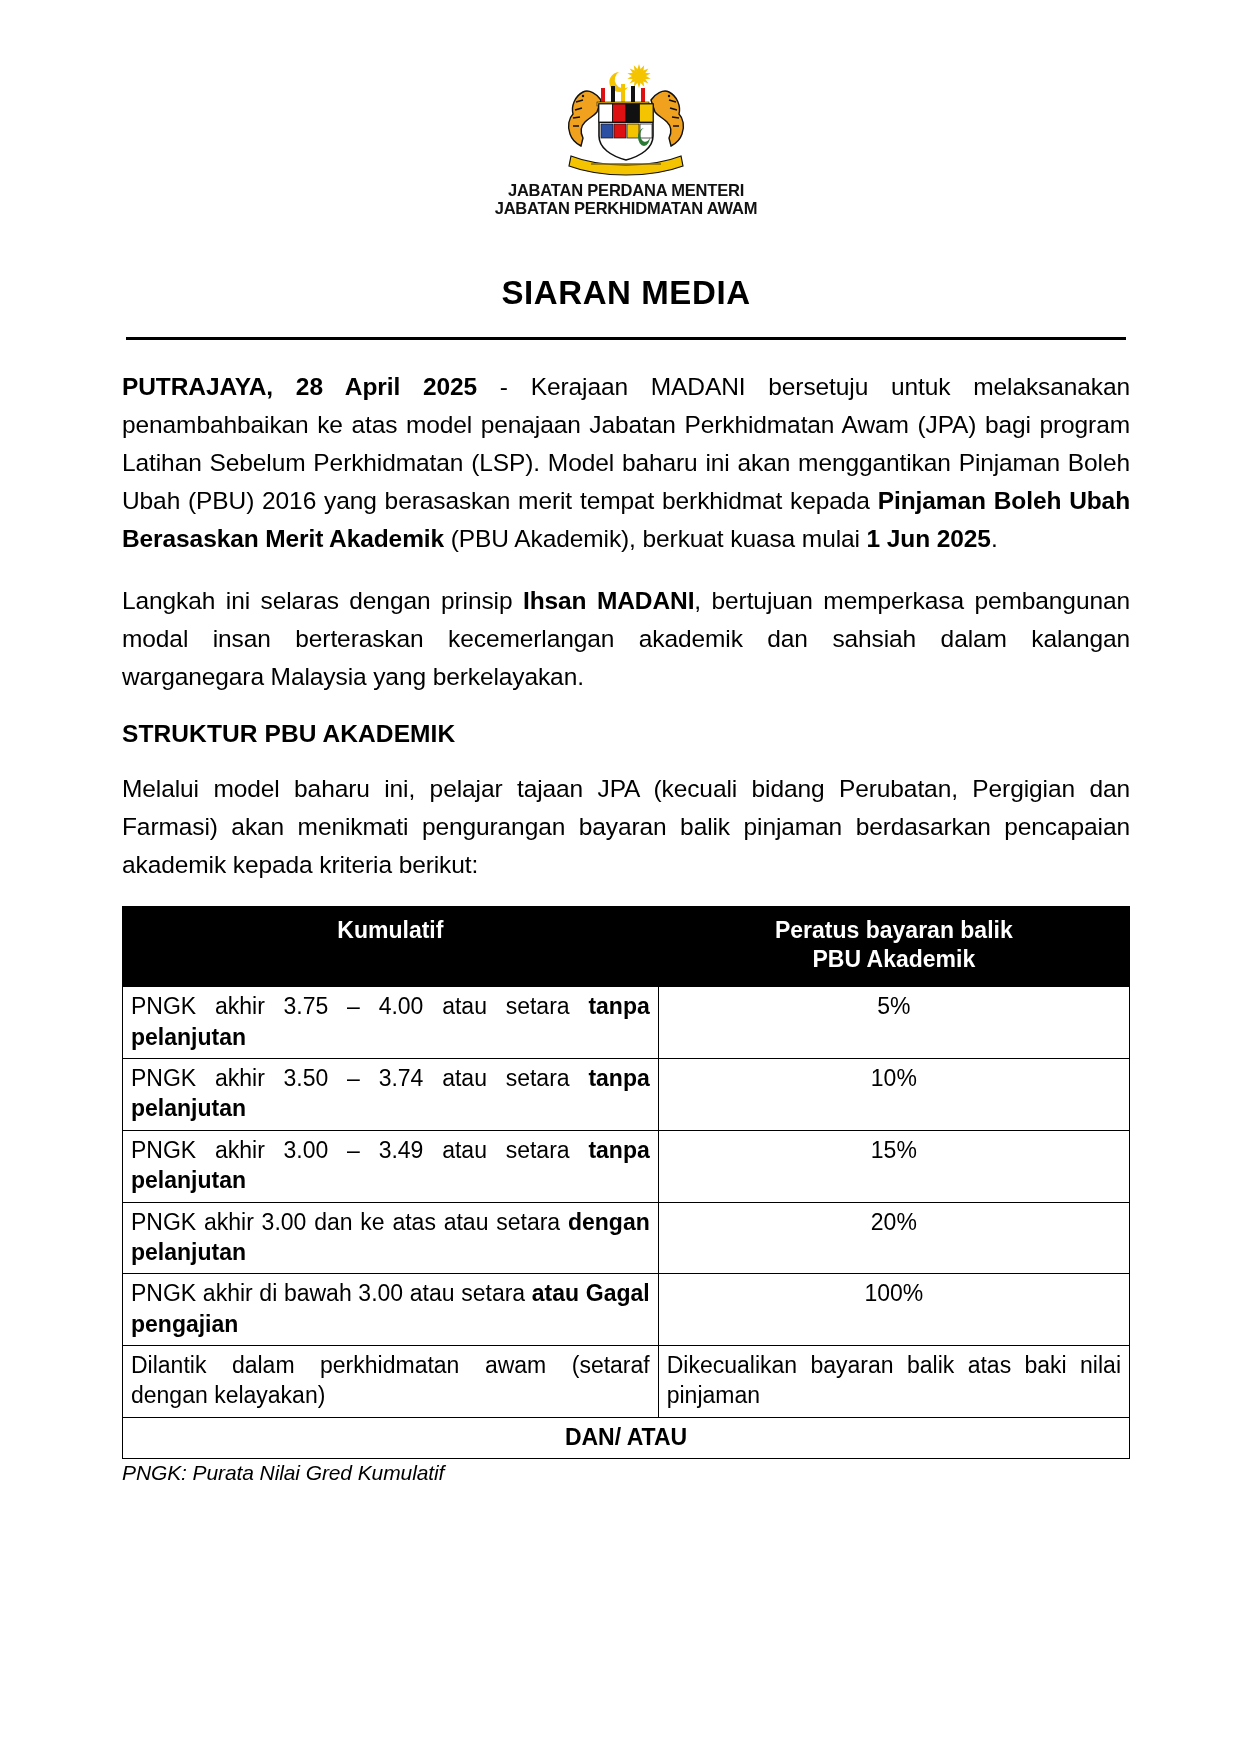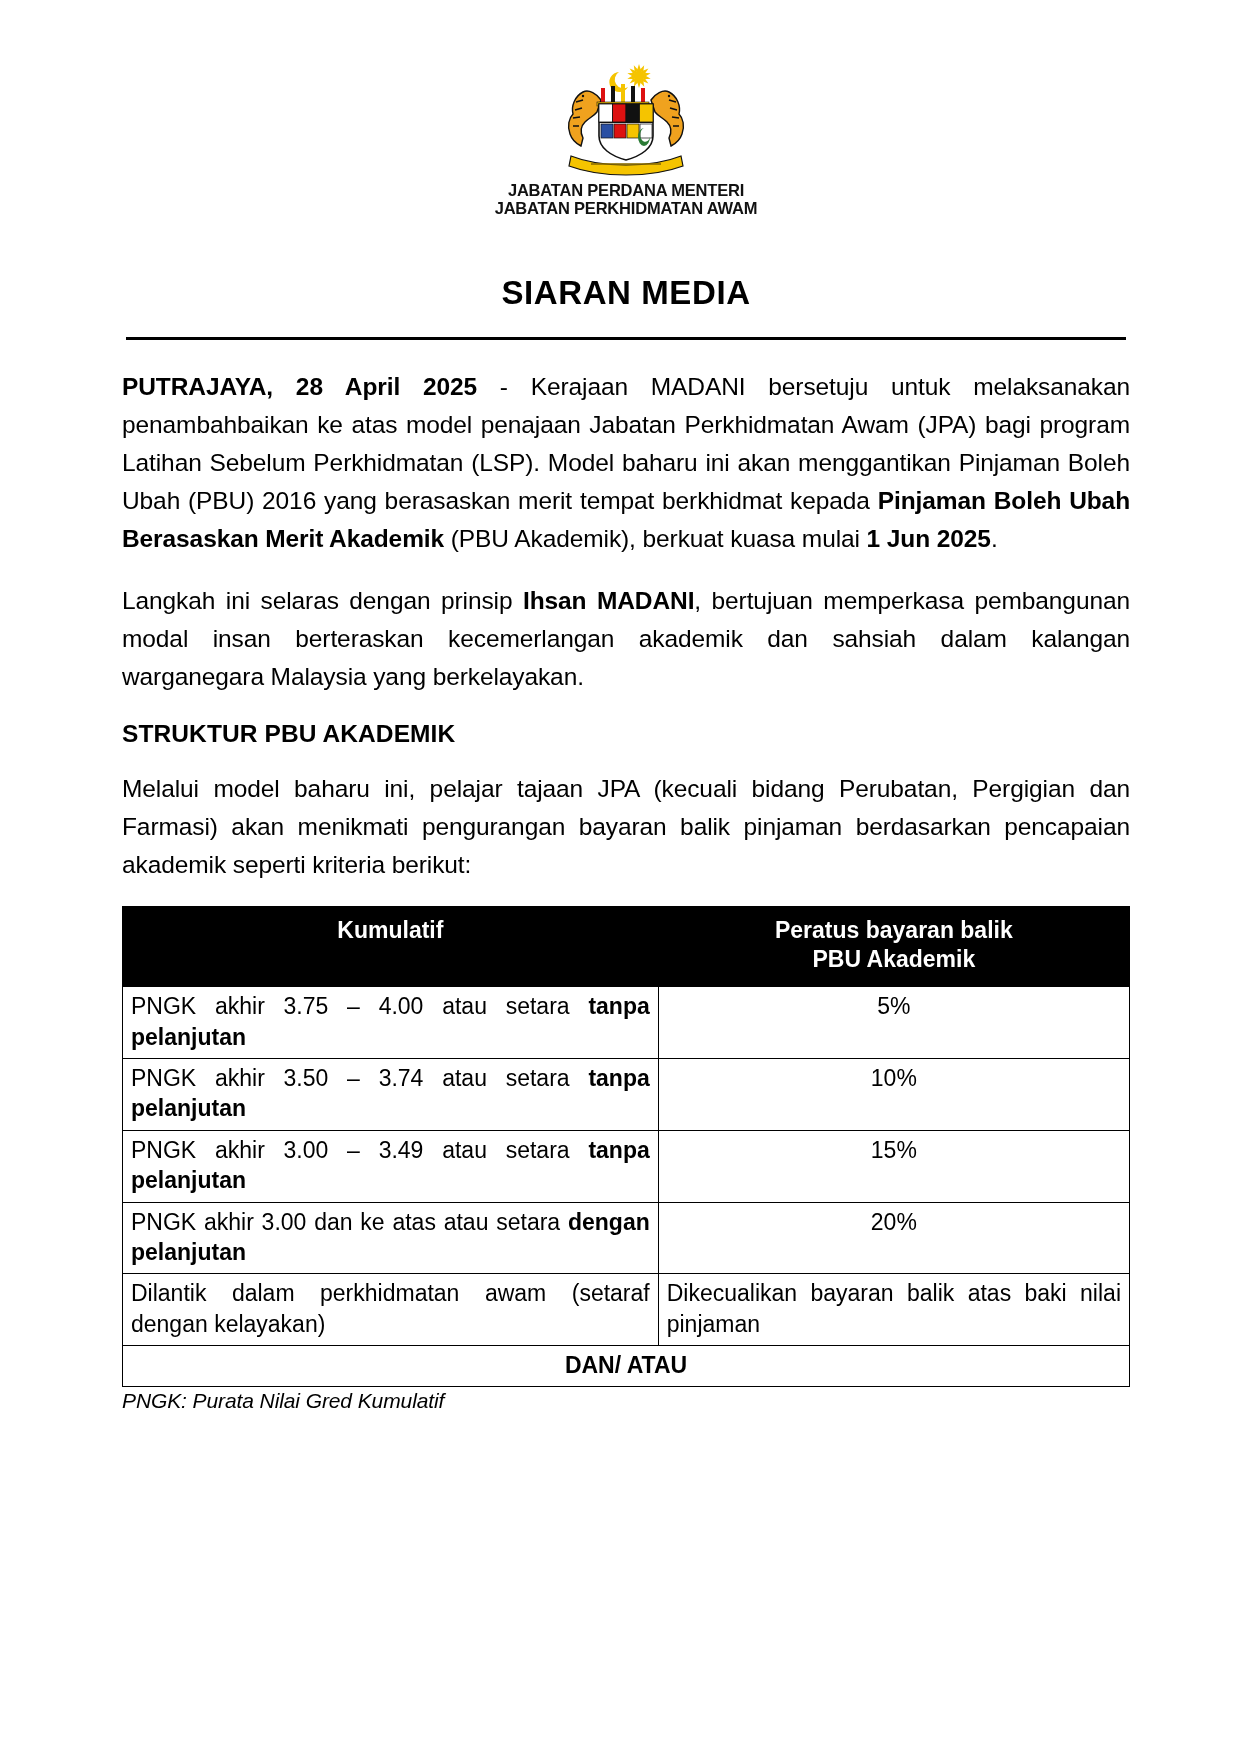--- a/index.html
+++ b/index.html
@@ -219,21 +219,21 @@
   <div class="doc-kicker">SIARAN MEDIA</div>
 
   <hr class="rule">
 
   <p class="body"><span class="b">PUTRAJAYA, 28 April 2025</span><span> - Kerajaan MADANI bersetuju untuk melaksanakan penambahbaikan ke atas model penajaan Jabatan Perkhidmatan Awam (JPA) bagi program Latihan Sebelum Perkhidmatan (LSP). Model baharu ini akan menggantikan Pinjaman Boleh Ubah (PBU) 2016 yang berasaskan merit tempat berkhidmat kepada </span><span class="b">Pinjaman Boleh Ubah Berasaskan Merit Akademik</span><span> (PBU Akademik), berkuat kuasa mulai </span><span class="b">1 Jun 2025</span><span>.</span></p>
 
   <p class="body"><span>Langkah ini selaras dengan prinsip </span><span class="b">Ihsan MADANI</span><span>, bertujuan memperkasa pembangunan modal insan berteraskan kecemerlangan akademik dan sahsiah dalam kalangan warganegara Malaysia yang berkelayakan.</span></p>
 
   <h2 class="section">STRUKTUR PBU AKADEMIK</h2>
 
-  <p class="body tight">Melalui model baharu ini, pelajar tajaan JPA (kecuali bidang Perubatan, Pergigian dan Farmasi) akan menikmati pengurangan bayaran balik pinjaman berdasarkan pencapaian akademik seperti kriteria berikut:</p>
+  <p class="body tight">Melalui model baharu ini, pelajar tajaan JPA (kecuali bidang Perubatan, Pergigian dan Farmasi) akan menikmati pengurangan bayaran balik pinjaman berdasarkan pencapaian akademik kepada kriteria berikut:</p>
 
   <table class="criteria">
     <colgroup>
         <col class="c1">
         <col class="c2">
       </colgroup>
     <thead>
       <tr>
         <th>Kumulatif</th>
         <th>
@@ -253,20 +253,24 @@
       </tr>
       <tr>
         <td class="kriteria"><span>PNGK akhir 3.00 – 3.49 atau setara </span><span class="b">tanpa pelanjutan</span></td>
         <td class="peratus">15%</td>
       </tr>
       <tr>
         <td class="kriteria"><span>PNGK akhir 3.00 dan ke atas atau setara </span><span class="b">dengan pelanjutan</span></td>
         <td class="peratus">20%</td>
       </tr>
       <tr>
+        <td class="kriteria"><span>PNGK akhir di bawah 3.00 atau setara </span><span class="b">atau Gagal pengajian</span></td>
+        <td class="peratus">100%</td>
+      </tr>
+      <tr>
         <td class="exempt">Dilantik dalam perkhidmatan awam (setaraf dengan kelayakan)</td>
         <td class="exempt">Dikecualikan bayaran balik atas baki nilai pinjaman</td>
       </tr>
       <tr>
         <td class="danatau" colspan="2">DAN/ ATAU</td>
       </tr>
     </tbody>
   </table>
 
   <div class="footnote">PNGK: Purata Nilai Gred Kumulatif</div>

